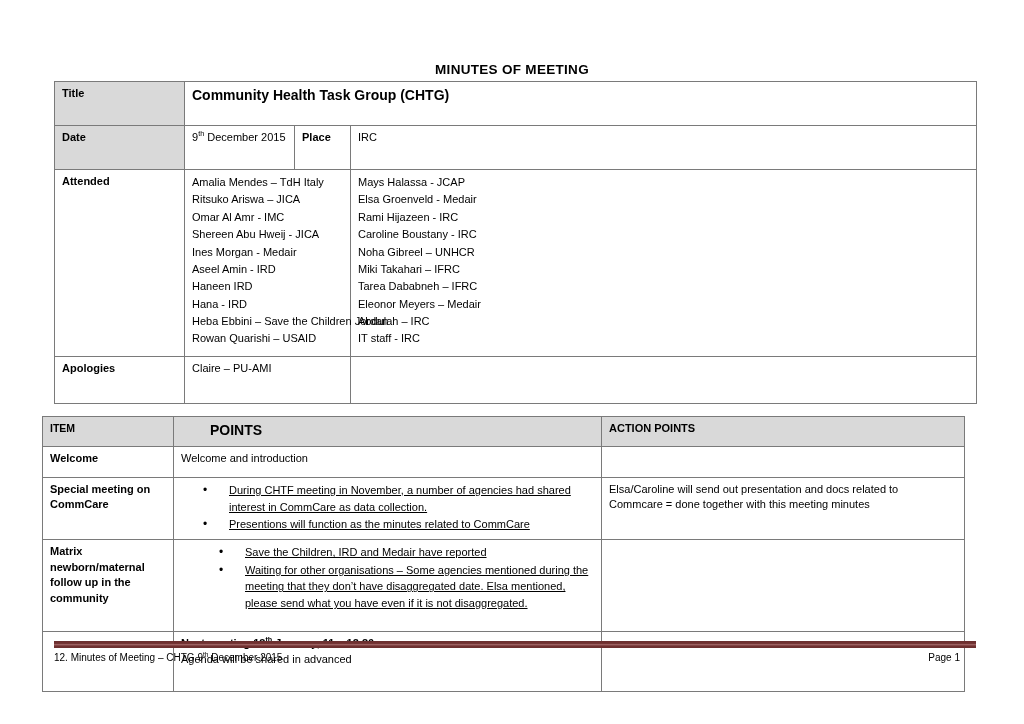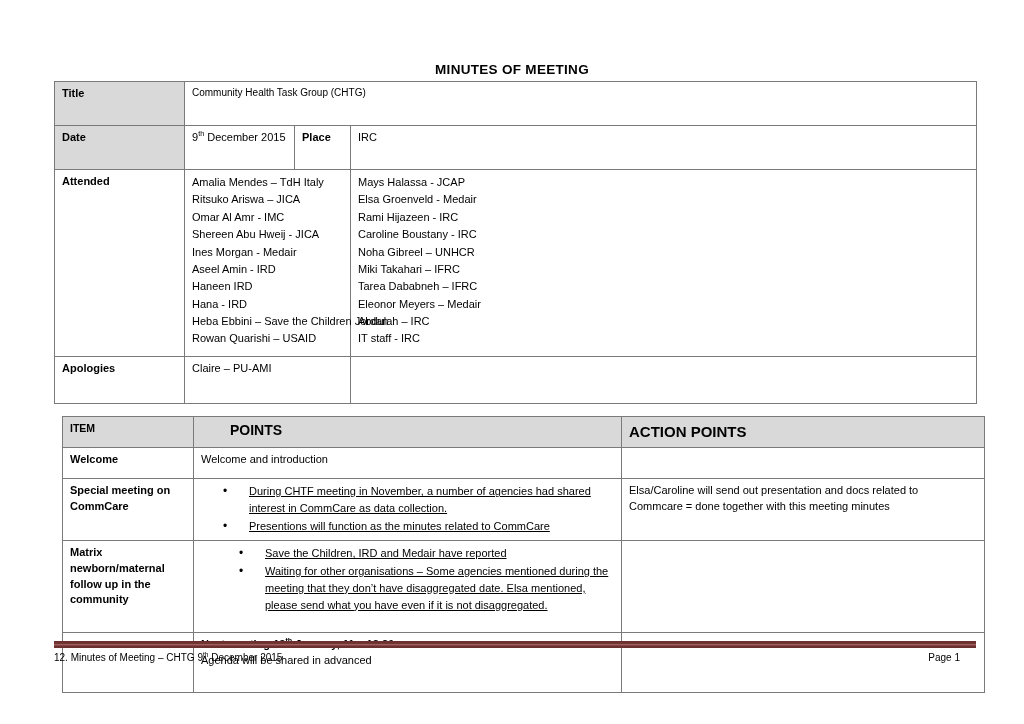--- a/index.html
+++ b/index.html
@@ -69,22 +69,22 @@
     top: 81px;
     width: 922px;
   }
   #tbl-header td {
     border-color: #7a7a7a;
   }
   .cell-label {
     width: 130px;
   }
   .cell-title-val {
-    font-size: 10px;
-    font-weight: normal;
+    font-size: 14px;
+    font-weight: bold;
   }
   .row-title td { height: 31px; }
   .row-date td  { height: 31px; }
   .row-chair td { height: 40px; }
   .row-attended td { height: 172px; }
   .row-apologies td { height: 34px; }
 
   .date-val { width: 110px; }
   .place-label { width: 56px; }
 
@@ -93,35 +93,35 @@
     padding: 0;
     list-style: none;
   }
   .att-list li {
     line-height: 1.58;
     white-space: nowrap;
   }
 
   
   #tbl-body {
-    left: 62px;
+    left: 42px;
     top: 416px;
     width: 922px;
   }
   #tbl-body td {
     border-color: #7a7a7a;
     padding: 4px 6px 5px 7px;
   }
   .col-item   { width: 131px; }
   .col-points { width: 428px; }
   .col-action { width: 363px; }
 
   .hdr-item   { font-weight: bold; font-size: 10.5px; }
   .hdr-points { font-weight: bold; font-size: 14px; padding-left: 36px !important; }
-  .hdr-action { font-weight: bold; font-size: 15px; }
+  .hdr-action { font-weight: bold; font-size: 11px; }
 
   .item-label { font-weight: bold; }
 
   ul.bullets {
     margin: 0;
     padding: 0 0 0 14px;
     list-style: none;
   }
   ul.bullets > li {
     position: relative;

